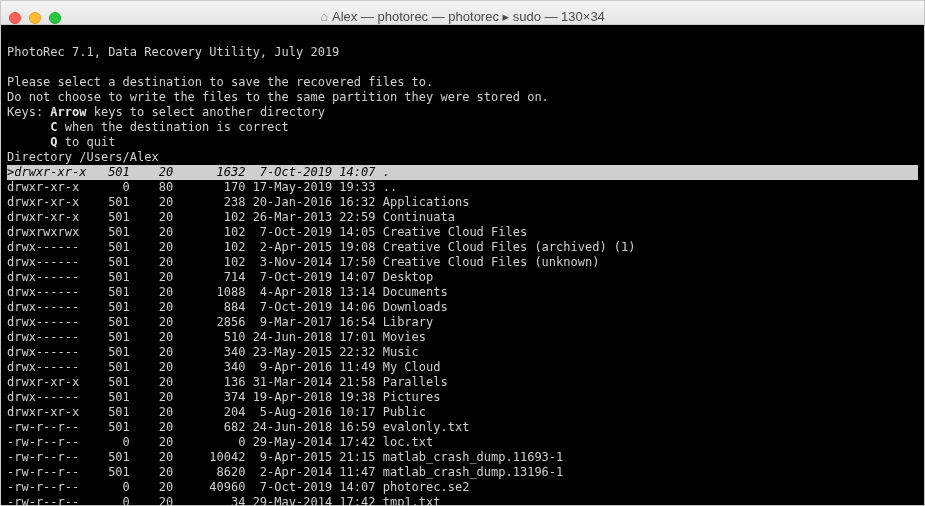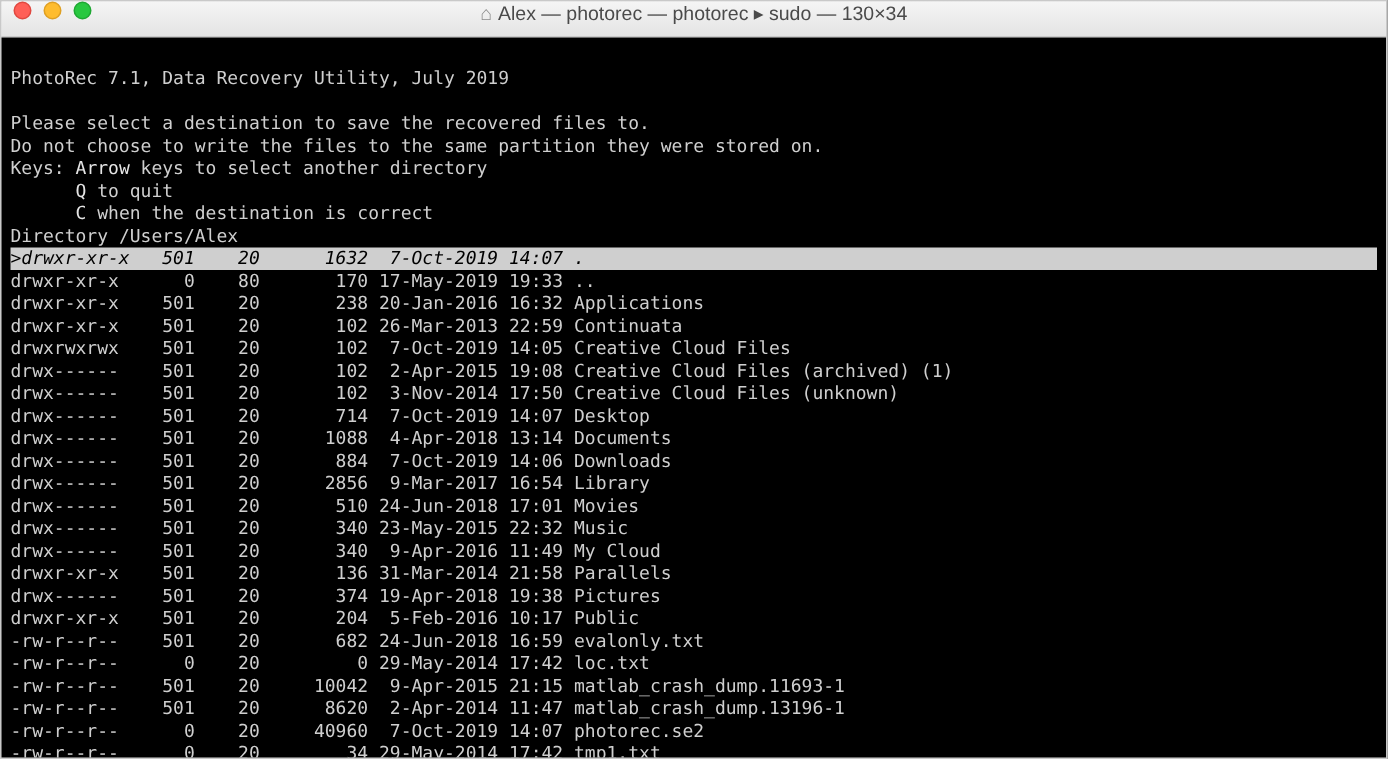--- a/index.html
+++ b/index.html
@@ -1,27 +1,27 @@
 <!DOCTYPE html>
 <html><head>
 <meta charset="utf-8">
 <style>
   * { margin: 0; padding: 0; box-sizing: border-box; }
   html, body { width: 925px; height: 506px; overflow: hidden; font-family: Menlo, Consolas, monospace; }
   .window { width: 925px; height: 506px; display: flex; flex-direction: column; background: #eaeaea; border: 1px solid #c9c9c9; }
-  .titlebar { height: 24px; background: linear-gradient(#f5f5f5, #e4e4e4); display: flex; align-items: flex-start; padding: 0 8px; border-bottom: 1px solid #c9c9c9; }
+  .titlebar { height: 24px; background: linear-gradient(#f5f5f5, #e4e4e4); display: flex; align-items: flex-end; padding: 0 8px; border-bottom: 1px solid #c9c9c9; }
   .traffic { display: flex; gap: 8px; }
   .dot { width: 12px; height: 12px; border-radius: 50%; }
   .dot.red { background: #ff5f57; border: 0.5px solid #e04940; }
   .dot.yellow { background: #febc2e; border: 0.5px solid #dfa023; }
   .dot.green { background: #28c840; border: 0.5px solid #1fa833; }
   .title { flex: 1; text-align: center; font-family: -apple-system, Helvetica, Arial, sans-serif; font-size: 13px; color: #4a4a4a; }
   .title .home-icon { opacity: 0.6; margin-right: 4px; }
   .terminal { flex: 1; background: #000; color: #cfcfcf; font-size: 12px; line-height: 15px; padding: 20px 6px; overflow: hidden; }
-  .terminal .bold { font-weight: normal; color: #e5e5e5; }
+  .terminal .bold { font-weight: bold; color: #e5e5e5; }
   .row { white-space: pre; }
   .row.sel { background: #cfcfcf; color: #000; font-style: italic; }
 </style>
 </head>
 <body>
 
 <div class="window">
   <div class="titlebar">
     <div class="traffic">
       <div class="dot red"></div>
@@ -33,41 +33,41 @@
     </div>
     <div style="width:52px"></div>
   </div>
 
   <div class="terminal">
     <div class="row">PhotoRec 7.1, Data Recovery Utility, July 2019</div>
     <div class="row">&nbsp;</div>
     <div class="row">Please select a destination to save the recovered files to.</div>
     <div class="row">Do not choose to write the files to the same partition they were stored on.</div>
     <div class="row"><span>Keys: </span><span class="bold">Arrow</span><span> keys to select another directory</span></div>
+    <div class="row"><span>      </span><span class="bold">C</span><span> when the destination is correct</span></div>
     <div class="row"><span>      </span><span class="bold">Q</span><span> to quit</span></div>
-    <div class="row"><span>      </span><span class="bold">C</span><span> when the destination is correct</span></div>
     <div class="row"><span>Directory </span><span>/Users/Alex</span></div>
     <div id="listing">
         <div class="row sel">&gt;drwxr-xr-x   501    20      1632  7-Oct-2019 14:07 .</div>
         <div class="row">drwxr-xr-x      0    80       170 17-May-2019 19:33 ..</div>
         <div class="row">drwxr-xr-x    501    20       238 20-Jan-2016 16:32 Applications</div>
         <div class="row">drwxr-xr-x    501    20       102 26-Mar-2013 22:59 Continuata</div>
         <div class="row">drwxrwxrwx    501    20       102  7-Oct-2019 14:05 Creative Cloud Files</div>
         <div class="row">drwx------    501    20       102  2-Apr-2015 19:08 Creative Cloud Files (archived) (1)</div>
         <div class="row">drwx------    501    20       102  3-Nov-2014 17:50 Creative Cloud Files (unknown)</div>
         <div class="row">drwx------    501    20       714  7-Oct-2019 14:07 Desktop</div>
         <div class="row">drwx------    501    20      1088  4-Apr-2018 13:14 Documents</div>
         <div class="row">drwx------    501    20       884  7-Oct-2019 14:06 Downloads</div>
         <div class="row">drwx------    501    20      2856  9-Mar-2017 16:54 Library</div>
         <div class="row">drwx------    501    20       510 24-Jun-2018 17:01 Movies</div>
         <div class="row">drwx------    501    20       340 23-May-2015 22:32 Music</div>
         <div class="row">drwx------    501    20       340  9-Apr-2016 11:49 My Cloud</div>
         <div class="row">drwxr-xr-x    501    20       136 31-Mar-2014 21:58 Parallels</div>
         <div class="row">drwx------    501    20       374 19-Apr-2018 19:38 Pictures</div>
-        <div class="row">drwxr-xr-x    501    20       204  5-Feb-2016 10:17 Public</div>
+        <div class="row">drwxr-xr-x    501    20       204  5-Aug-2016 10:17 Public</div>
         <div class="row">-rw-r--r--    501    20       682 24-Jun-2018 16:59 evalonly.txt</div>
         <div class="row">-rw-r--r--      0    20         0 29-May-2014 17:42 loc.txt</div>
         <div class="row">-rw-r--r--    501    20     10042  9-Apr-2015 21:15 matlab_crash_dump.11693-1</div>
         <div class="row">-rw-r--r--    501    20      8620  2-Apr-2014 11:47 matlab_crash_dump.13196-1</div>
         <div class="row">-rw-r--r--      0    20     40960  7-Oct-2019 14:07 photorec.se2</div>
         <div class="row">-rw-r--r--      0    20        34 29-May-2014 17:42 tmp1.txt</div>
       </div>
   </div>
 </div>
 

